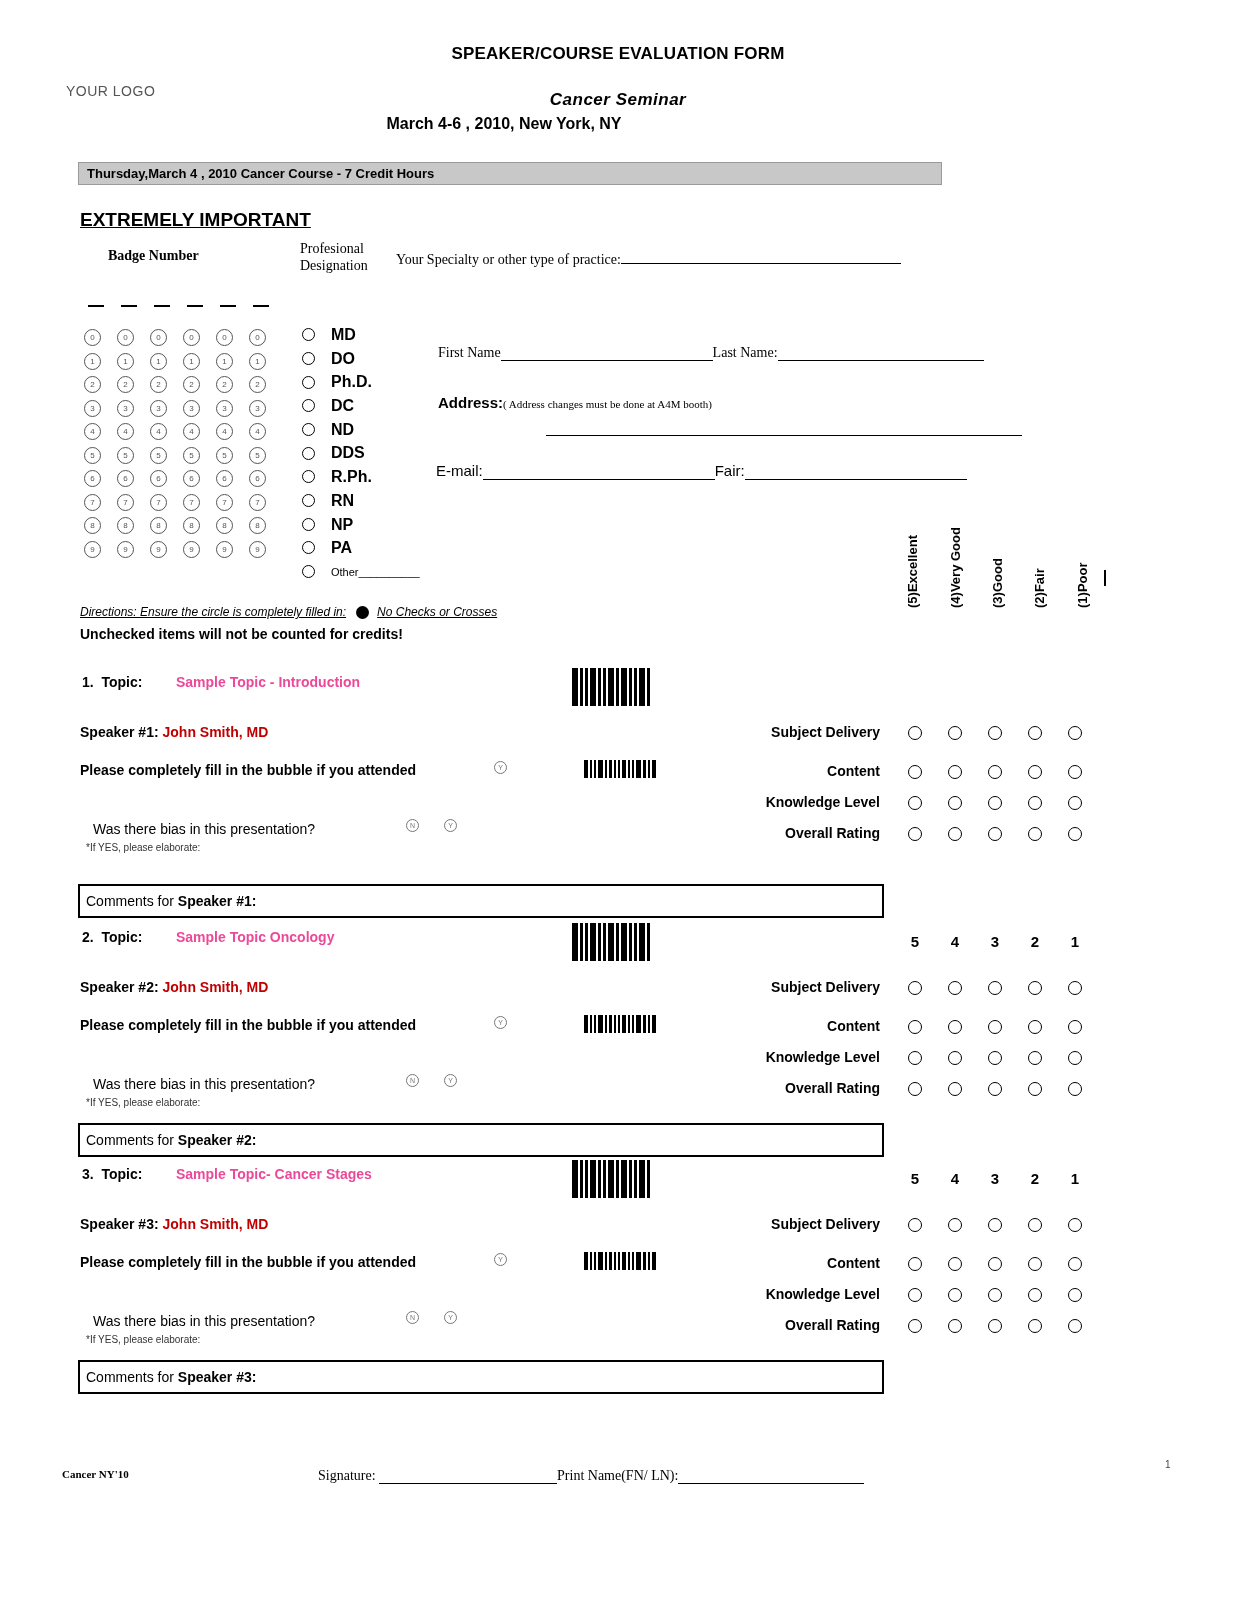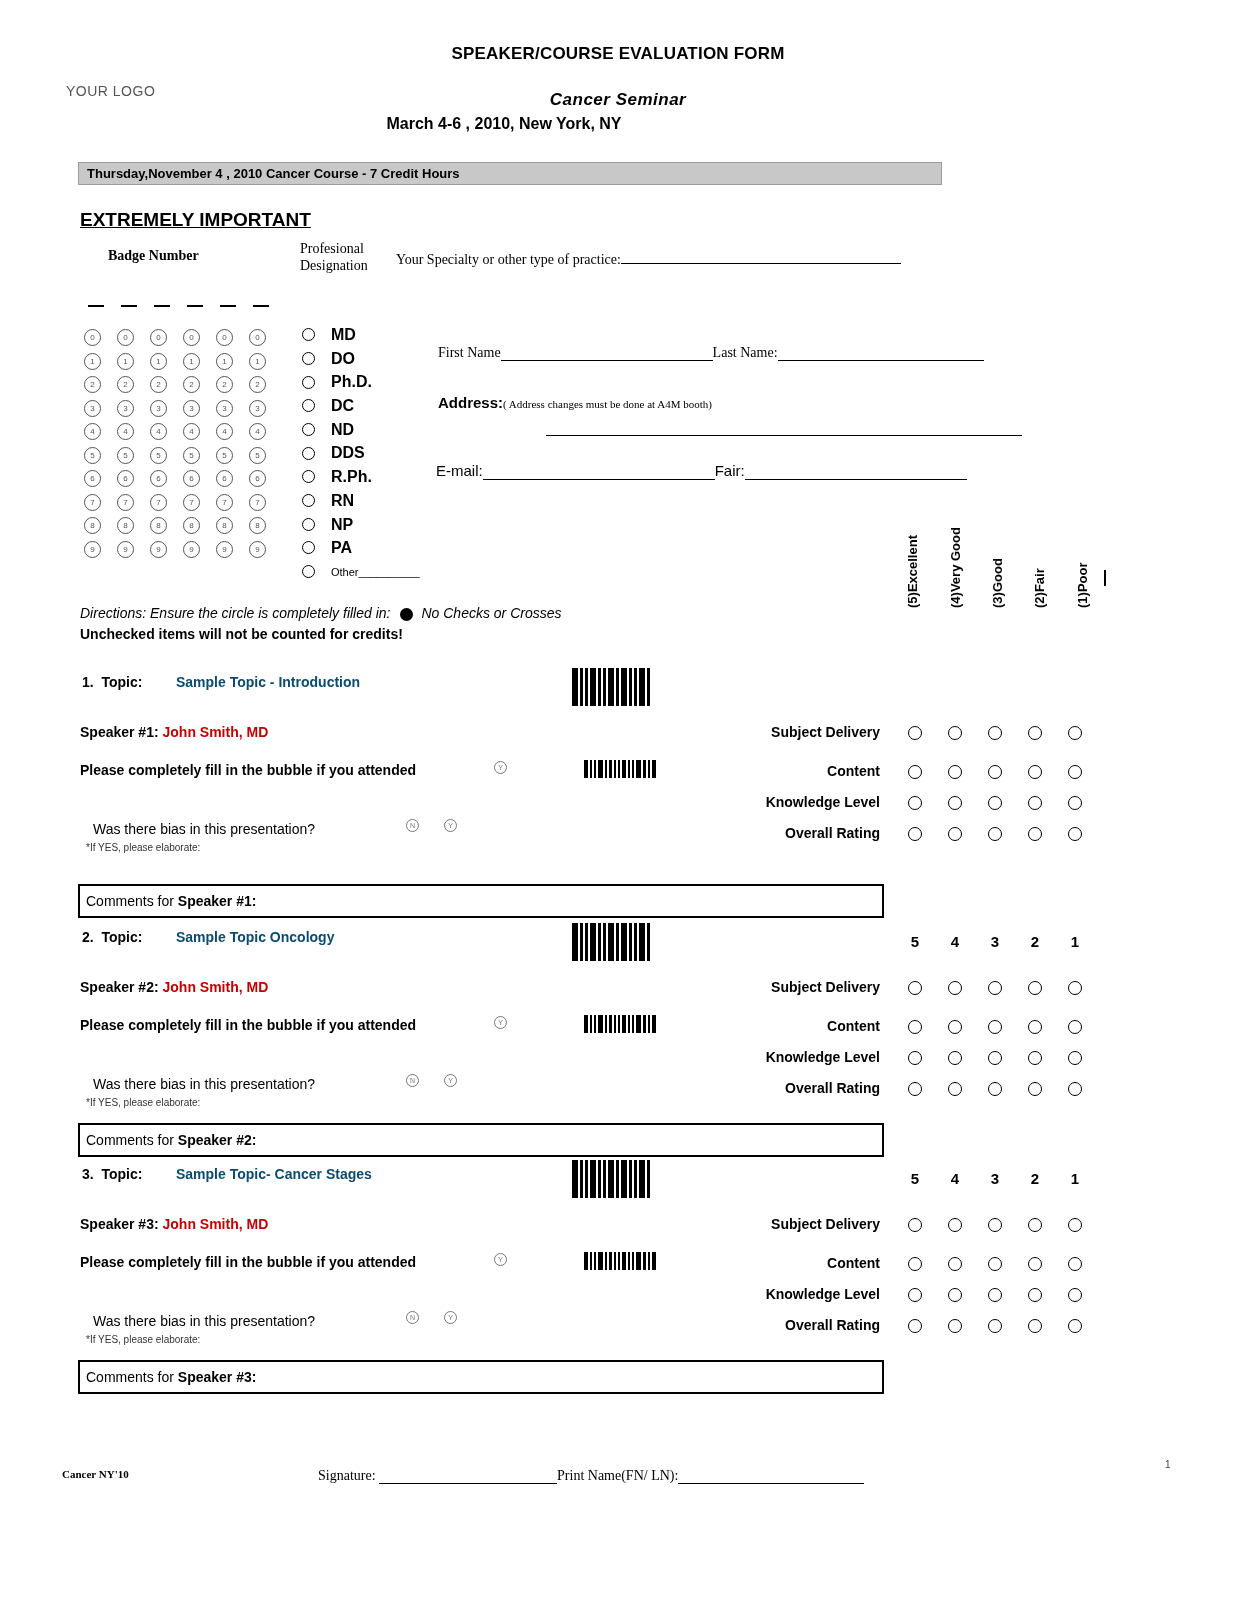--- a/index.html
+++ b/index.html
@@ -88,38 +88,38 @@
   .uline { display:inline-block; border-bottom:1px solid #000; height:13px; vertical-align:bottom; }
   .f-first { top:345px; left:438px; }
   .f-addr  { top:394px; left:438px; }
   .f-addr .small-ital { font-size:11px; }
   .f-addr2 { top:420px; left:546px; }
   .f-email { top:462px; left:436px; }
 
   .stray-mark { position:absolute; top:570px; left:1104px; width:2px; height:16px; background:#000; }
 
   
-  .dir1 { position:absolute; top:605px; left:80px; font-size:14px; font-style:italic; }
+  .dir1 { position:absolute; top:605px; left:80px; font-size:12px; font-style:italic;text-decoration:underline; }
   .dir1 .filled {
     display:inline-block; width:13px; height:13px; background:#000; border-radius:50%;
     vertical-align:middle; margin:0 8px 0 10px;
   }
   .dir2 { position:absolute; top:626px; left:80px; font-size:14px; font-weight:bold; }
 
   
   .rating-head { position:absolute; top:608px; }
   .rating-head span {
     position:absolute; writing-mode:vertical-rl; transform:rotate(180deg);
     font-size:13px; font-weight:bold; white-space:nowrap;
   }
 
   
   .blk { position:absolute; left:0; width:1236px; }
   .topic-num { position:absolute; font-size:14px; font-weight:bold; left:82px; }
-  .topic-txt { position:absolute; font-size:14px; font-weight:bold; left:176px; color:#0c4a6e; }
+  .topic-txt { position:absolute; font-size:14px; font-weight:bold; left:176px; color:#ec4899; }
   .speaker   { position:absolute; font-size:14px; font-weight:bold; left:80px; }
   .speaker .nm { color:#c00000; }
   .fillbubble { position:absolute; font-size:14px; font-weight:bold; left:80px; }
   .bias       { position:absolute; font-size:14px; left:93px; }
   .bias-note  { position:absolute; font-size:10px; left:86px; color:#333; }
   .yn {
     display:inline-block; width:13px; height:13px; border:1px solid #777; border-radius:50%;
     font-size:7px; line-height:12px; text-align:center; color:#777; position:absolute;
   }
   .comments-box {
@@ -160,21 +160,21 @@
 <body>
 
 <div class="page">
 
   <div class="form-title">SPEAKER/COURSE EVALUATION FORM</div>
   <div class="your-logo">YOUR LOGO</div>
   <div class="seminar-name">Cancer  Seminar</div>
   <div class="seminar-date">March 4-6 , 2010, New York, NY</div>
 
   <div class="gray-bar">
-    <span>Thursday,November 4 , 2010 Cancer Course - 7 Credit Hours</span>
+    <span>Thursday,March 4 , 2010 Cancer Course - 7 Credit Hours</span>
   </div>
 
   <div class="extremely-important">EXTREMELY IMPORTANT</div>
 
   <div class="badge-number">Badge Number</div>
   <div class="prof-desig">
     <span>Profesional</span><br>
     <span>Designation</span>
   </div>
 

